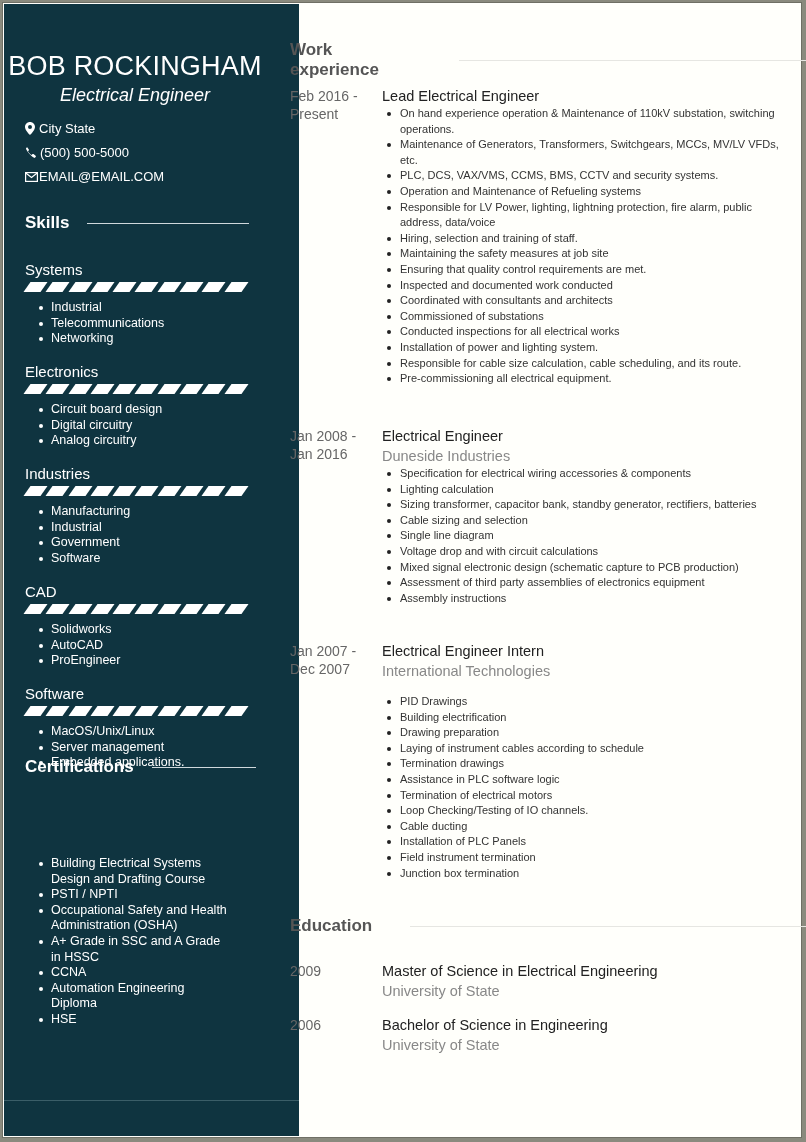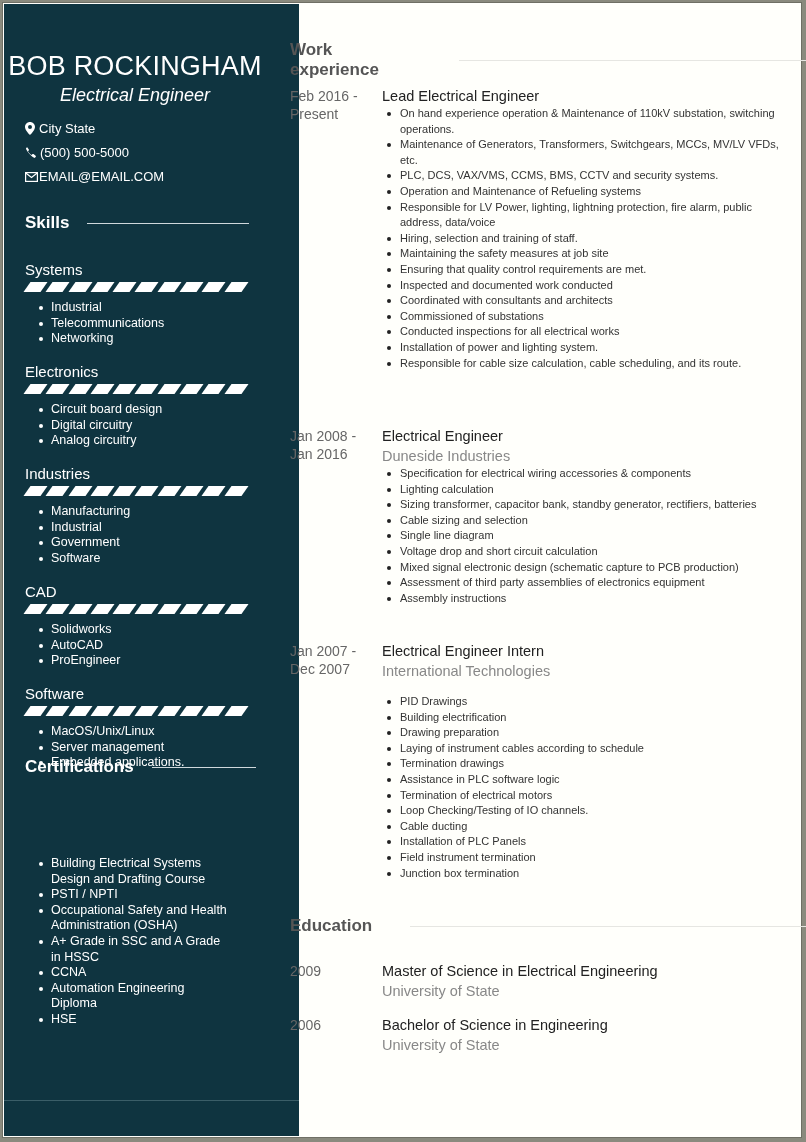--- a/index.html
+++ b/index.html
@@ -246,39 +246,40 @@
       <li>Responsible for LV Power, lighting, lightning protection, fire alarm, public address, data/voice</li>
       <li>Hiring, selection and training of staff.</li>
       <li>Maintaining the safety measures at job site</li>
       <li>Ensuring that quality control requirements are met.</li>
       <li>Inspected and documented work conducted</li>
       <li>Coordinated with consultants and architects</li>
       <li>Commissioned of substations</li>
       <li>Conducted inspections for all electrical works</li>
       <li>Installation of power and lighting system.</li>
       <li>Responsible for cable size calculation, cable scheduling, and its route.</li>
+      <li>Pre-commissioning all electrical equipment.</li>
     </ul>
   </div>
 </div>
 
 <div class="entry" style="top:427px;">
   <div class="date">
     <div>Jan 2008 -</div>
     <div>Jan 2016</div>
   </div>
   <div class="body">
     <div class="role">Electrical Engineer</div>
     <div class="org">Duneside Industries</div>
     <ul class="main-list">
       <li>Specification for electrical wiring accessories &amp; components</li>
       <li>Lighting calculation</li>
       <li>Sizing transformer, capacitor bank, standby generator, rectifiers, batteries</li>
       <li>Cable sizing and selection</li>
       <li>Single line diagram</li>
-      <li>Voltage drop and short circuit calculation</li>
+      <li>Voltage drop and with circuit calculations</li>
       <li>Mixed signal electronic design (schematic capture to PCB production)</li>
       <li>Assessment of third party assemblies of electronics equipment</li>
       <li>Assembly instructions</li>
     </ul>
   </div>
 </div>
 
 <div class="entry" style="top:642px;">
   <div class="date">
     <div>Jan 2007 -</div>

